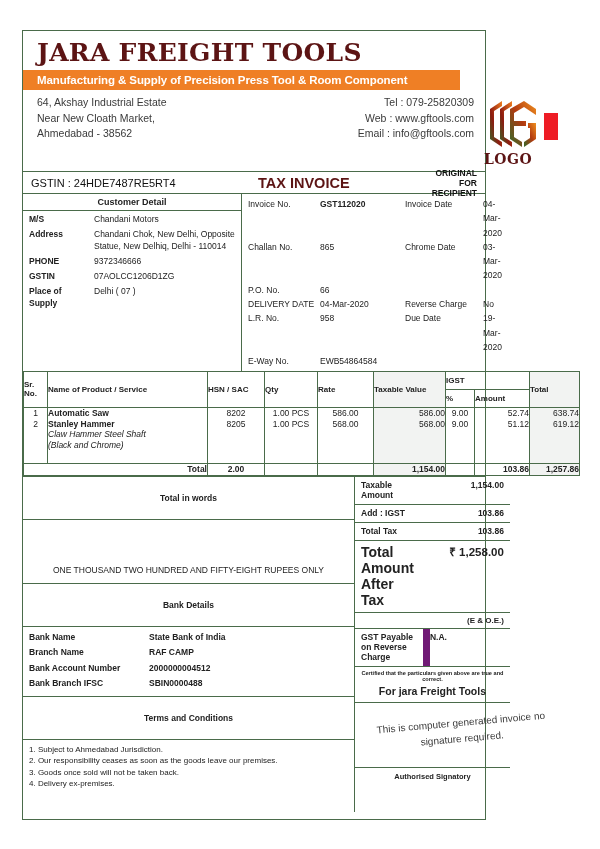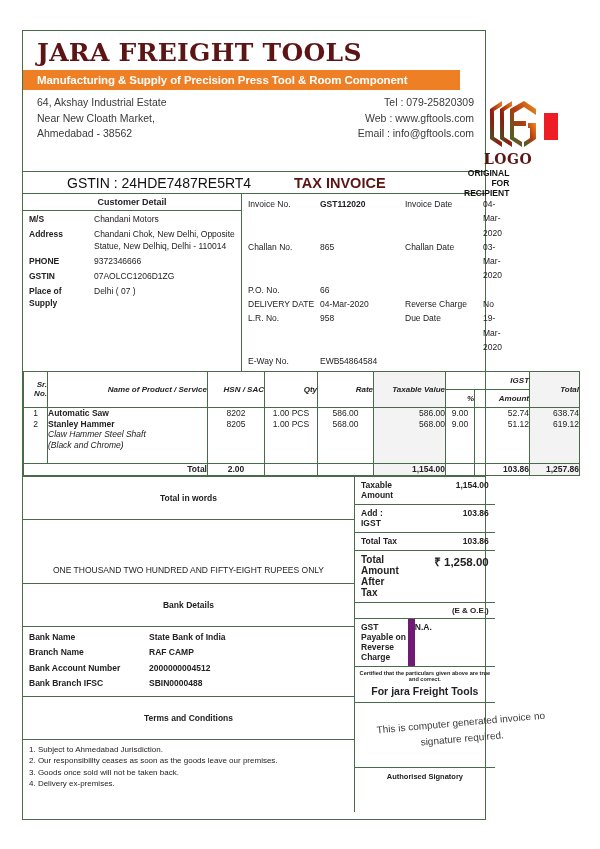--- a/index.html
+++ b/index.html
@@ -21,21 +21,21 @@
   .addr-row{display:flex;padding:5px 0 4px 0;}
   .addr-left{flex:0 0 250px;padding-left:14px;font-size:10.5px;line-height:15.5px;color:#3a3a3a;}
   .addr-right{flex:0 0 187px;text-align:right;font-size:10.5px;line-height:15.5px;color:#3a3a3a;}
   .logo-box{flex:1;text-align:center;padding-top:2px;position:relative;}
   .logo-cap{font-family:"DejaVu Serif","Liberation Serif",serif;font-weight:bold;font-size:14px;
        color:#5c1414;letter-spacing:.5px;margin-top:-6px;}
   .red-tab{position:absolute;right:-16px;top:18px;width:14px;height:27px;background:#ee1c25;}
 
   
   .band{display:flex;align-items:center;height:21px;border-top:1px solid #4a6b4a;}
-  .band .gst{flex:0 0 219px;padding-left:8px;font-size:14px;font-weight:bold;color:#111;margin-left:36px;}
+  .band .gst{flex:0 0 219px;padding-left:8px;font-size:11px;font-weight:bold;color:#111;}
   .band .gst span{font-weight:normal;}
   .band .ti{flex:0 0 170px;font-size:14.5px;font-weight:bold;color:#5c1414;padding-left:8px;}
   .band .ofr{flex:1;text-align:right;padding-right:8px;font-size:8.5px;font-weight:bold;color:#111;}
 
   
   .meta{display:flex;border-top:1px solid #4a6b4a;}
   .party{flex:0 0 219px;border-right:1px solid #4a6b4a;box-sizing:border-box;}
   .party-hd{text-align:center;font-size:9px;font-weight:bold;padding:3px 0;border-bottom:1px solid #4a6b4a;}
   .prow{display:flex;font-size:8.5px;line-height:12px;padding:1.5px 0 1.5px 6px;gap:13px;}
   .plabel{flex:0 0 52px;font-weight:bold;}
@@ -44,21 +44,21 @@
   .irow{display:flex;font-size:8.5px;line-height:14.3px;padding-left:6px;}
   .ik{flex:0 0 72px;}
   .iv{flex:0 0 85px;}
   .ik2{flex:0 0 78px;}
   .iv2{flex:1;}
   .bold{font-weight:bold;}
 
   
   table.items{width:100%;border-collapse:collapse;table-layout:fixed;}
   table.items th,table.items td{border:1px solid #4a6b4a;font-size:8px;padding:0;}
-  table.items thead th{font-weight:bold;text-align:right;height:17px;vertical-align:middle;font-style:italic;}
+  table.items thead th{font-weight:bold;text-align:left;height:17px;vertical-align:middle;}
   .thead-tall{height:34px;}
   td.c{text-align:center;}
   td.r{text-align:right;padding-right:4px;}
   td.l{text-align:left;padding-left:4px;}
   .items tbody td{height:11px;vertical-align:top;font-size:8.5px;}
   .pname{font-weight:bold;}
   .pdesc{font-style:italic;font-size:8.5px;line-height:11.5px;}
   .shade{background:#f2f3f2;}
   .bodyfill td{height:216px;}
   .totrow td{font-weight:bold;height:15px;vertical-align:middle;font-size:8.5px;}
@@ -70,21 +70,21 @@
   .secthd{text-align:center;font-size:8.5px;font-weight:bold;padding:16px 0;border-bottom:1px solid #4a6b4a;}
   .words{text-align:center;font-size:8.5px;padding:8px 4px;border-bottom:1px solid #4a6b4a;margin-top:37px;}
   .brow{display:flex;font-size:8.5px;font-weight:bold;line-height:13.5px;padding:1px 0 1px 6px;}
   .bk{flex:0 0 120px;}
   .bv{flex:1;}
   .terms{font-size:8px;line-height:11.5px;padding:4px 6px 22px 6px;}
 
   .trow{display:flex;border-bottom:1px solid #4a6b4a;font-size:8.5px;font-weight:bold;}
   .trow .tk{flex:1;padding:3.5px 0 3.5px 6px;}
   .trow .tv{flex:0 0 90px;text-align:right;padding:3.5px 6px 3.5px 0;}
-  .grand .tk{font-size:10px;}
+  .grand .tk{font-size:14px;}
   .grand .tv{font-size:11.5px;}
   .eoe{text-align:right;font-size:8px;font-weight:bold;padding:3px 6px;border-bottom:1px solid #4a6b4a;}
   .rcrow{display:flex;border-bottom:1px solid #4a6b4a;font-size:8.5px;font-weight:bold;}
   .rcrow .rk{flex:1;padding:3.5px 0 3.5px 6px;border-right:7px solid #701a75;}
   .rcrow .rv{flex:0 0 74px;text-align:left;padding:3.5px 6px 3.5px 0;}
   .certify{text-align:center;font-size:5.6px;font-weight:bold;padding:3px 2px 1px;}
   .forco{text-align:center;font-size:10.5px;font-weight:bold;padding:2px 0 5px;border-bottom:1px solid #4a6b4a;}
   .signbox{height:64px;position:relative;border-bottom:1px solid #4a6b4a;}
   .signtext{position:absolute;left:14px;top:12px;width:185px;font-size:10px;
        line-height:16px;color:#3a3a3a;transform:rotate(-5deg);text-align:center;}
@@ -172,21 +172,21 @@
       <div class="invmeta">
         <div class="irow">
           <div class="ik">Invoice No.</div>
           <div class="iv bold">GST112020</div>
           <div class="ik2">Invoice Date</div>
           <div class="iv2">04-Mar-2020</div>
         </div>
         <div class="irow">
           <div class="ik">Challan No.</div>
           <div class="iv">865</div>
-          <div class="ik2">Challan Date</div>
+          <div class="ik2">Chrome Date</div>
           <div class="iv2">03-Mar-2020</div>
         </div>
         <div class="irow">
           <div class="ik">P.O. No.</div>
           <div class="iv">66</div>
           <div class="ik2"></div>
           <div class="iv2"></div>
         </div>
         <div class="irow">
           <div class="ik">DELIVERY DATE</div>

